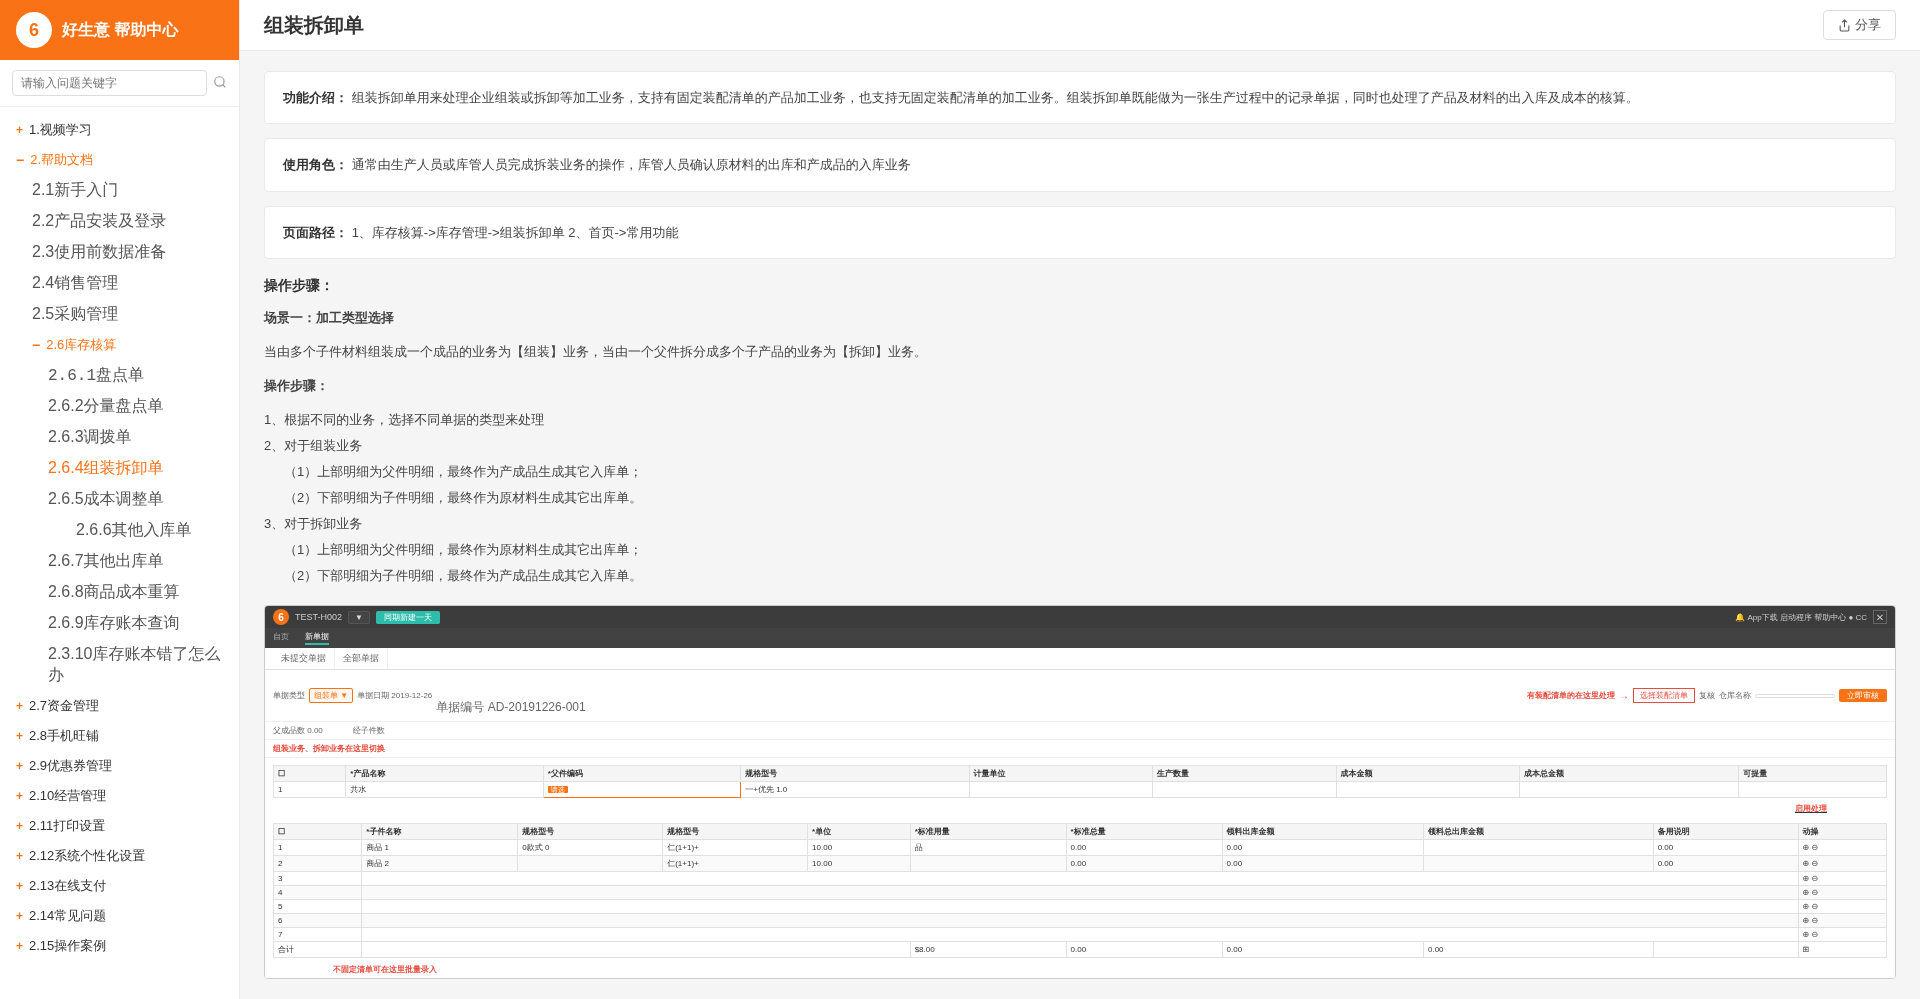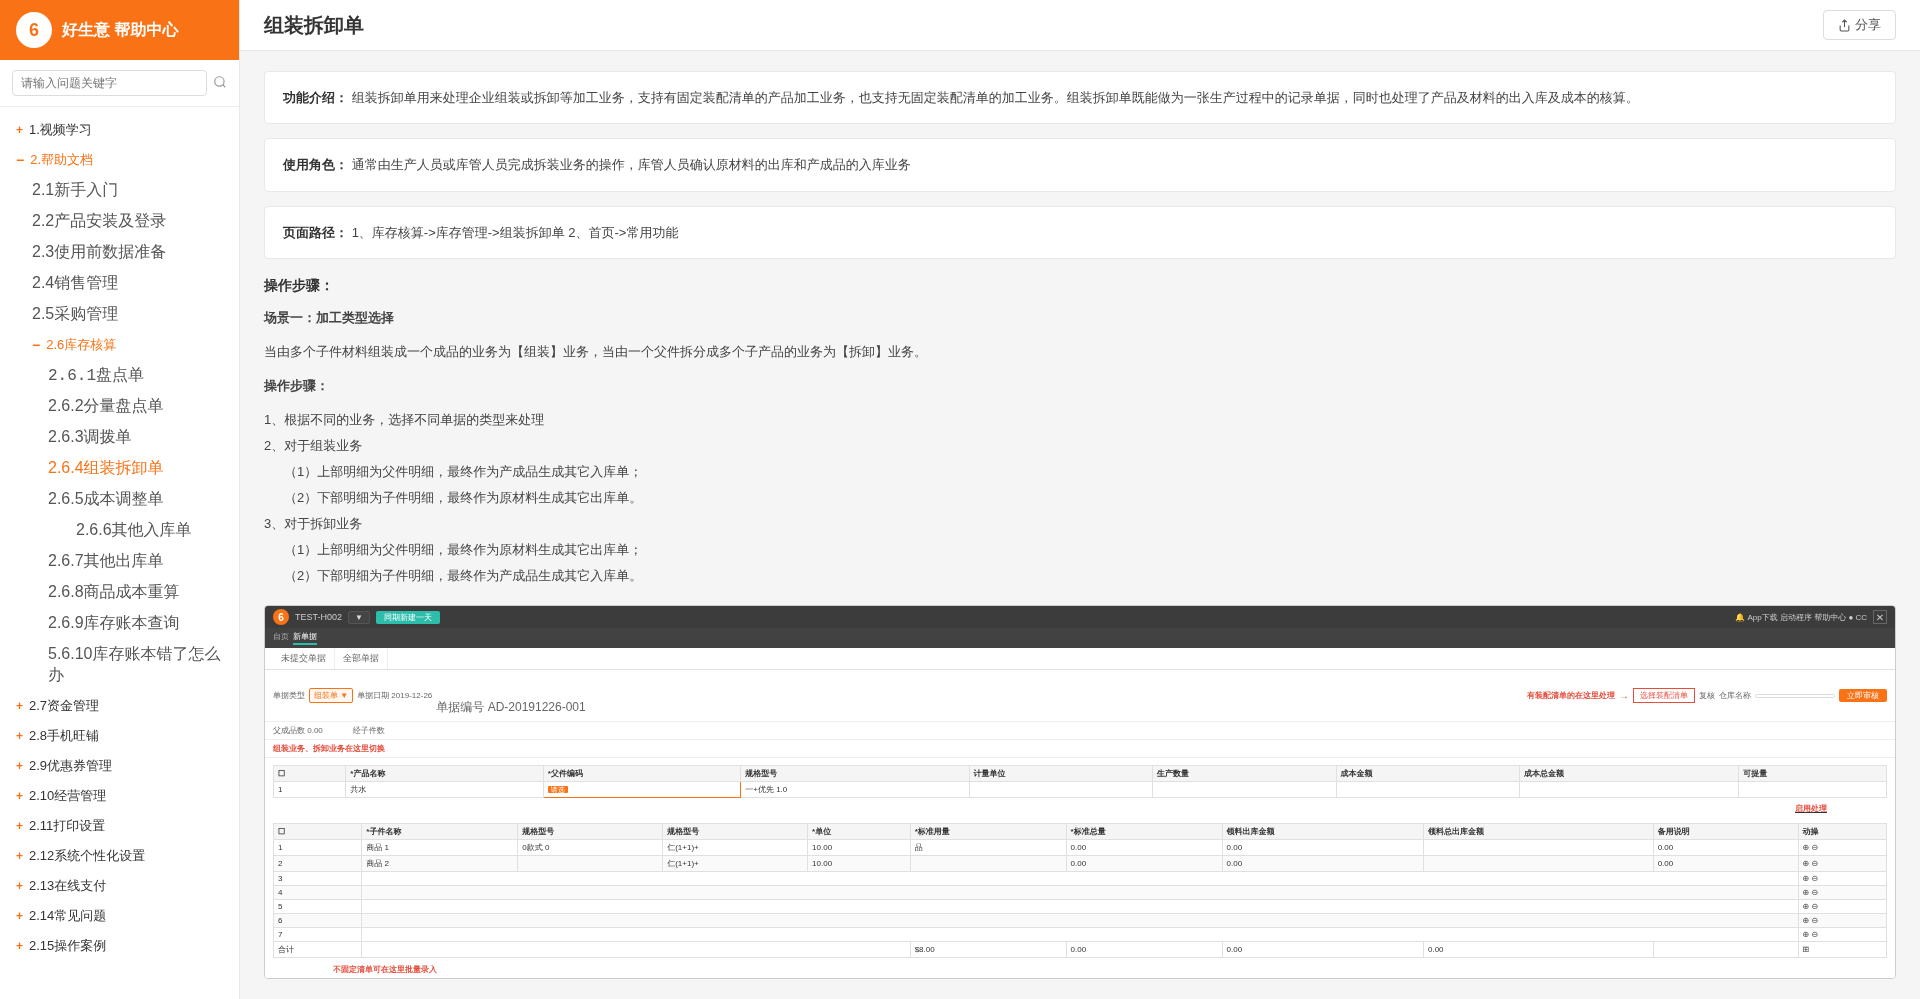--- a/index.html
+++ b/index.html
@@ -226,21 +226,21 @@
     </div>
     <a class="nav-sub" style="padding-left:48px;font-family:Liberation Mono, monospace;">2.6.1盘点单</a>
     <a class="nav-sub" style="padding-left:48px;">2.6.2分量盘点单</a>
     <a class="nav-sub" style="padding-left:48px;">2.6.3调拨单</a>
     <a class="nav-sub current" style="padding-left:48px;">2.6.4组装拆卸单</a>
     <a class="nav-sub" style="padding-left:48px;">2.6.5成本调整单</a>
     <a class="nav-sub" style="padding-left:76px;">2.6.6其他入库单</a>
     <a class="nav-sub" style="padding-left:48px;">2.6.7其他出库单</a>
     <a class="nav-sub" style="padding-left:48px;">2.6.8商品成本重算</a>
     <a class="nav-sub" style="padding-left:48px;">2.6.9库存账本查询</a>
-    <a class="nav-sub" style="padding-left:48px;">5.6.10库存账本错了怎么办</a>
+    <a class="nav-sub" style="padding-left:48px;">2.3.10库存账本错了怎么办</a>
 
     <div class="nav-section">
       <span class="plus-icon">+</span>
       <span>2.7资金管理</span>
     </div>
     <div class="nav-section">
       <span class="plus-icon">+</span>
       <span>2.8手机旺铺</span>
     </div>
     <div class="nav-section">
@@ -341,21 +341,21 @@
         <div style="background:#3c3c3c; padding:3px 8px; display:flex; align-items:center; gap:6px; font-size:9px; color:#ccc;">
           <div style="width:16px;height:16px;background:#f97316;border-radius:50%;display:flex;align-items:center;justify-content:center;color:#fff;font-weight:bold;font-size:10px;">6</div>
           <span>TEST-H002</span>
           <div style="border:1px solid #555;padding:1px 6px;border-radius:2px;background:#444;color:#ddd;font-size:8px;">▼</div>
           <div style="background:#2dbdab;color:#fff;padding:1px 8px;border-radius:2px;font-size:8px;">同期新建一天</div>
           <span style="flex:1;"></span>
           <span style="color:#ccc;font-size:8px;">🔔 App下载  启动程序  帮助中心  ●  CC</span>
           <div style="width:14px;height:14px;border:1px solid #666;display:flex;align-items:center;justify-content:center;cursor:pointer;color:#ccc;font-size:10px;">✕</div>
         </div>
 
-        <div style="background:#424242;padding:3px 8px;display:flex;gap:4px;font-size:8px;color:#aaa;">
+        <div style="background:#424242;padding:3px 8px;display:flex;gap:16px;font-size:8px;color:#aaa;">
           <span>自页</span>
           <span style="color:#fff;border-bottom:2px solid #2dbdab;padding-bottom:1px;">新单据</span>
         </div>
 
         <div style="background:#fff;border-bottom:1px solid #e0e0e0;padding:0 8px;display:flex;gap:0;font-size:9px;">
           <div style="padding:4px 8px;border-right:1px solid #eee;color:#666;">未提交单据</div>
           <div style="padding:4px 8px;border-right:1px solid #eee;color:#666;">全部单据</div>
         </div>
 
         <div style="background:#fff;padding:5px 8px;display:flex;align-items:center;gap:4px;border-bottom:1px solid #eee;flex-wrap:wrap;">

